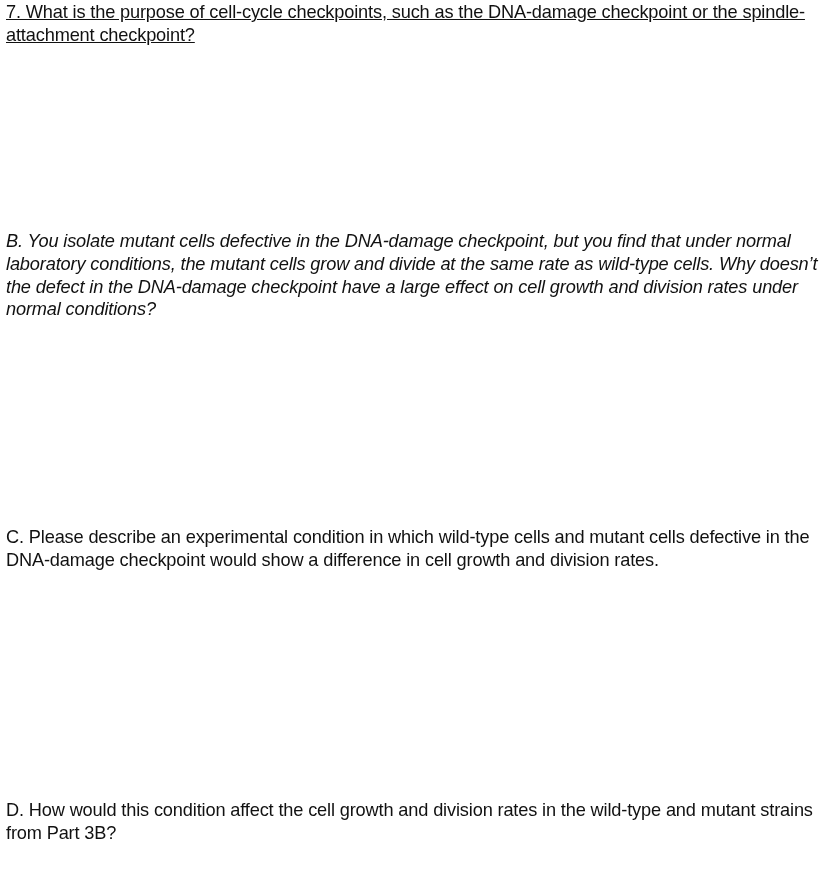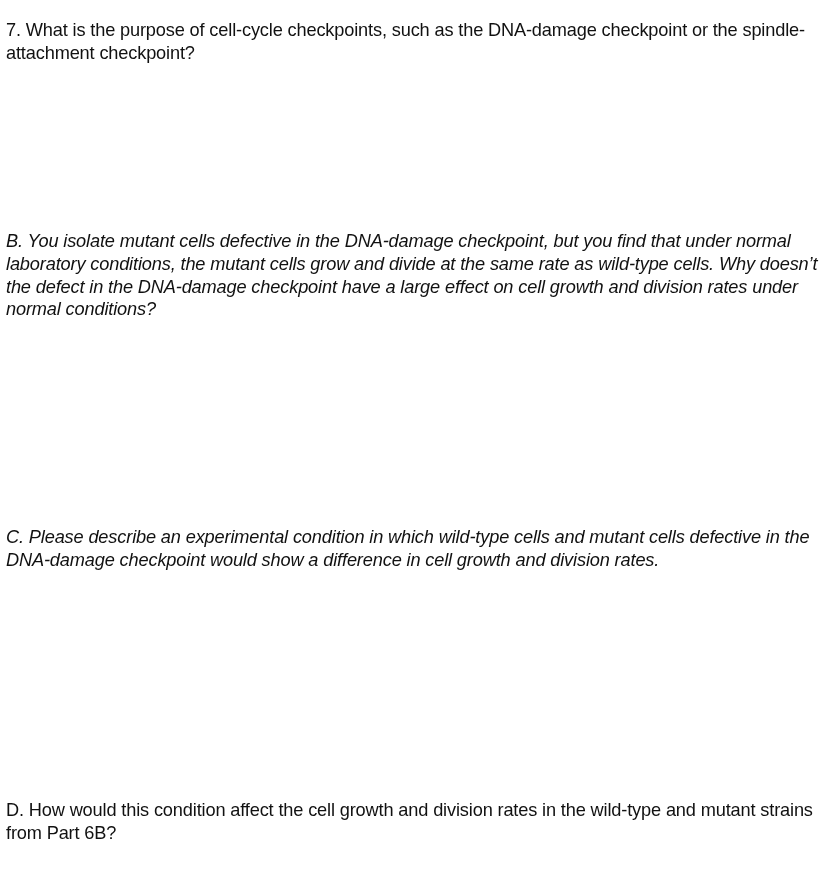--- a/index.html
+++ b/index.html
@@ -17,24 +17,24 @@
     }
     .question {
       position: absolute;
       left: 6px;
       width: 815px;
       font-size: 18.2px;
       line-height: 22.8px;
       letter-spacing: -0.15px;
       margin: 0;
     }
-    #q7a { top: 19px; }
+    #q7a { top: 1px; text-decoration: underline; }
     #q7b { top: 230px; font-style: italic; }
-    #q7c { top: 526px; font-style: italic; }
+    #q7c { top: 526px; }
     #q7d { top: 799px; }
   </style>
 </head>
 <body>
 
 <p id="q7a" class="question">7. What is the purpose of cell-cycle checkpoints, such as the DNA-damage checkpoint or the spindle-attachment checkpoint?</p>
 <p id="q7b" class="question">B. You isolate mutant cells defective in the DNA-damage checkpoint, but you find that under normal laboratory conditions, the mutant cells grow and divide at the same rate as wild-type cells. Why doesn’t the defect in the DNA-damage checkpoint have a large effect on cell growth and division rates under normal conditions?</p>
 <p id="q7c" class="question">C. Please describe an experimental condition in which wild-type cells and mutant cells defective in the DNA-damage checkpoint would show a difference in cell growth and division rates.</p>
-<p id="q7d" class="question">D. How would this condition affect the cell growth and division rates in the wild-type and mutant strains from Part 6B?</p>
+<p id="q7d" class="question">D. How would this condition affect the cell growth and division rates in the wild-type and mutant strains from Part 3B?</p>
 
 </body></html>

